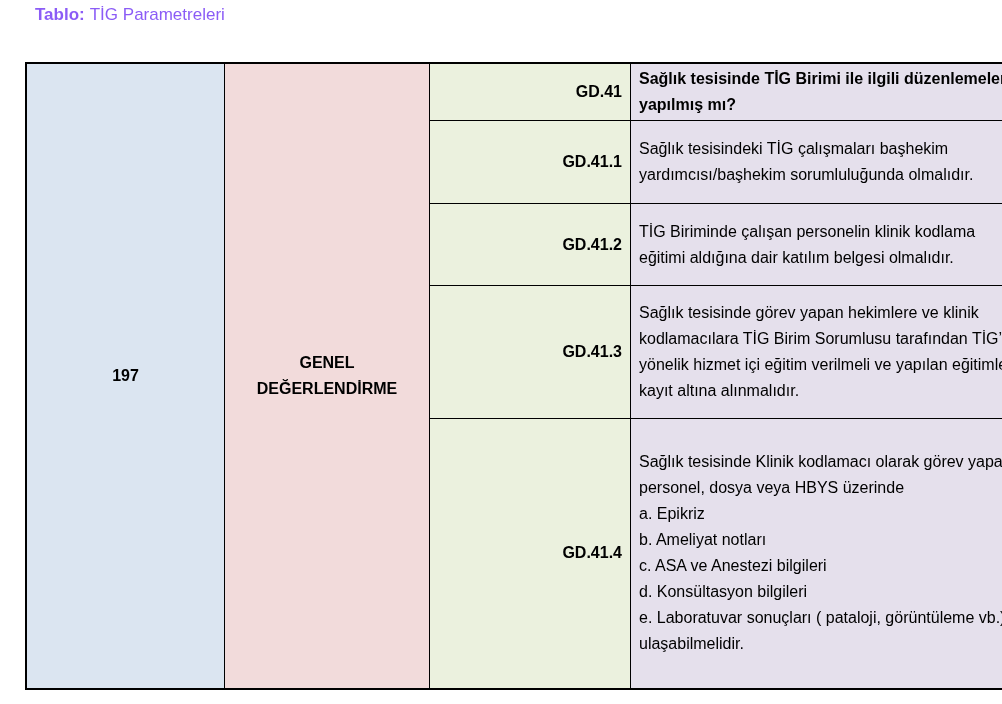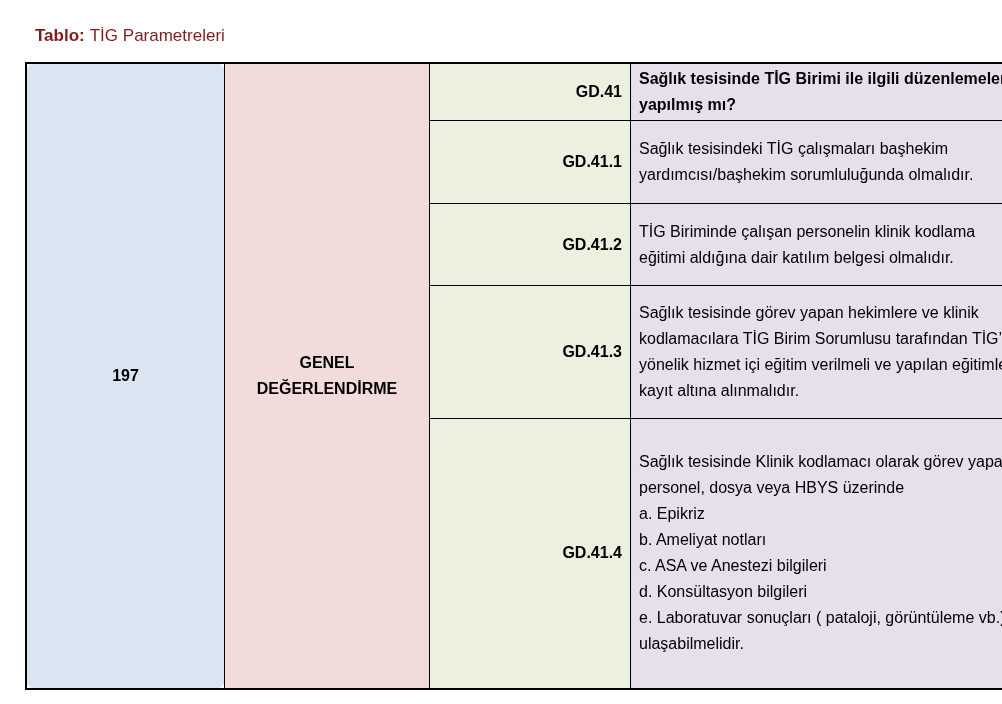--- a/index.html
+++ b/index.html
@@ -12,24 +12,24 @@
   .page {
     position: relative;
     width: 1002px;
     height: 704px;
     background: #ffffff;
     overflow: hidden;
   }
   .doc-title {
     position: absolute;
     left: 35px;
-    top: 25px;
+    top: 4px;
     font-size: 17px;
     line-height: 22px;
-    color: #7f1d1d;
+    color: #8b5cf6;
     white-space: nowrap;
   }
   .doc-title .bold {
     font-weight: bold;
     margin-right: 5px;
   }
   table.tig {
     position: absolute;
     left: 25px;
     top: 62px;
@@ -44,21 +44,20 @@
     padding: 2px 8px;
     line-height: 26px;
     overflow: hidden;
   }
   td.cell-num {
     width: 181px;
     background: #dbe5f1;
     text-align: center;
     vertical-align: middle;
     font-weight: bold;
-    border-radius: 10px;
   }
   td.cell-cat {
     width: 188px;
     background: #f2dbdb;
     text-align: center;
     vertical-align: middle;
     font-weight: bold;
   }
   td.cell-code {
     width: 184px;

